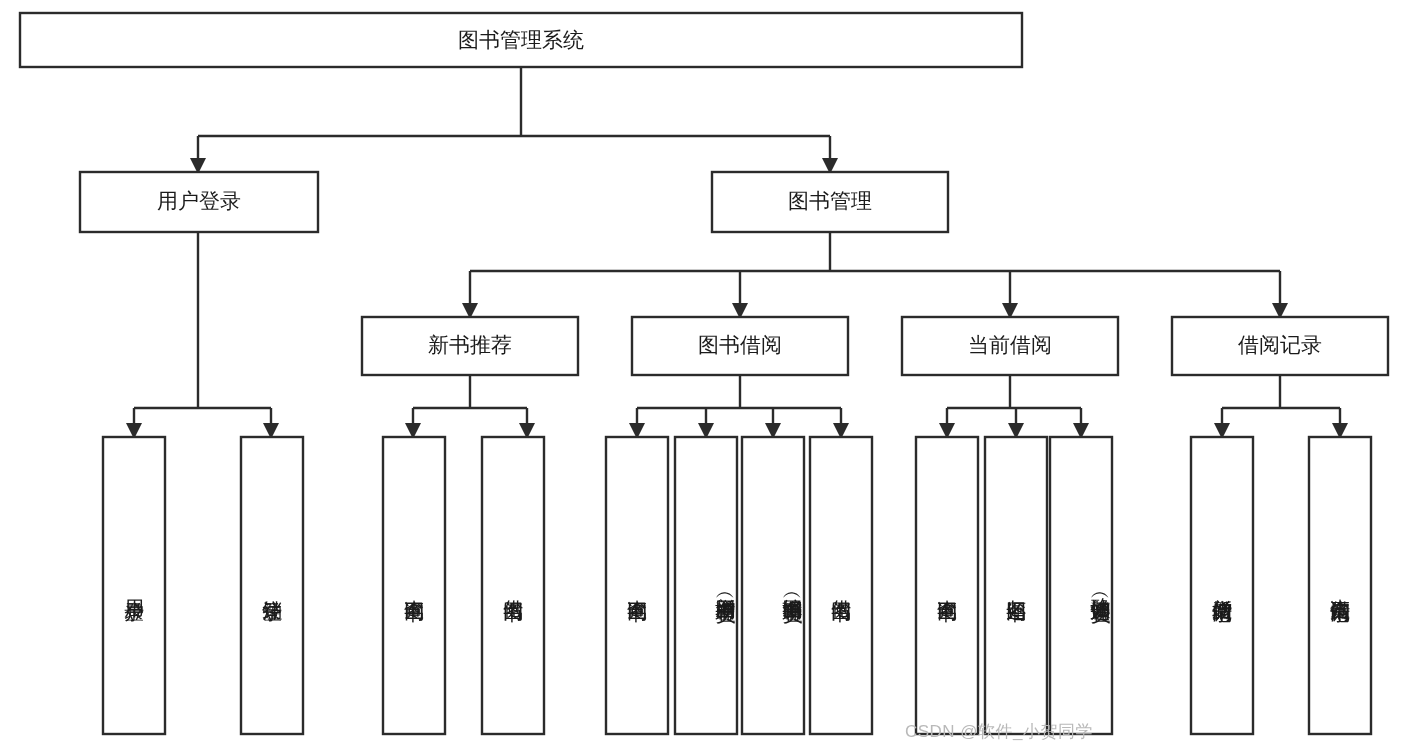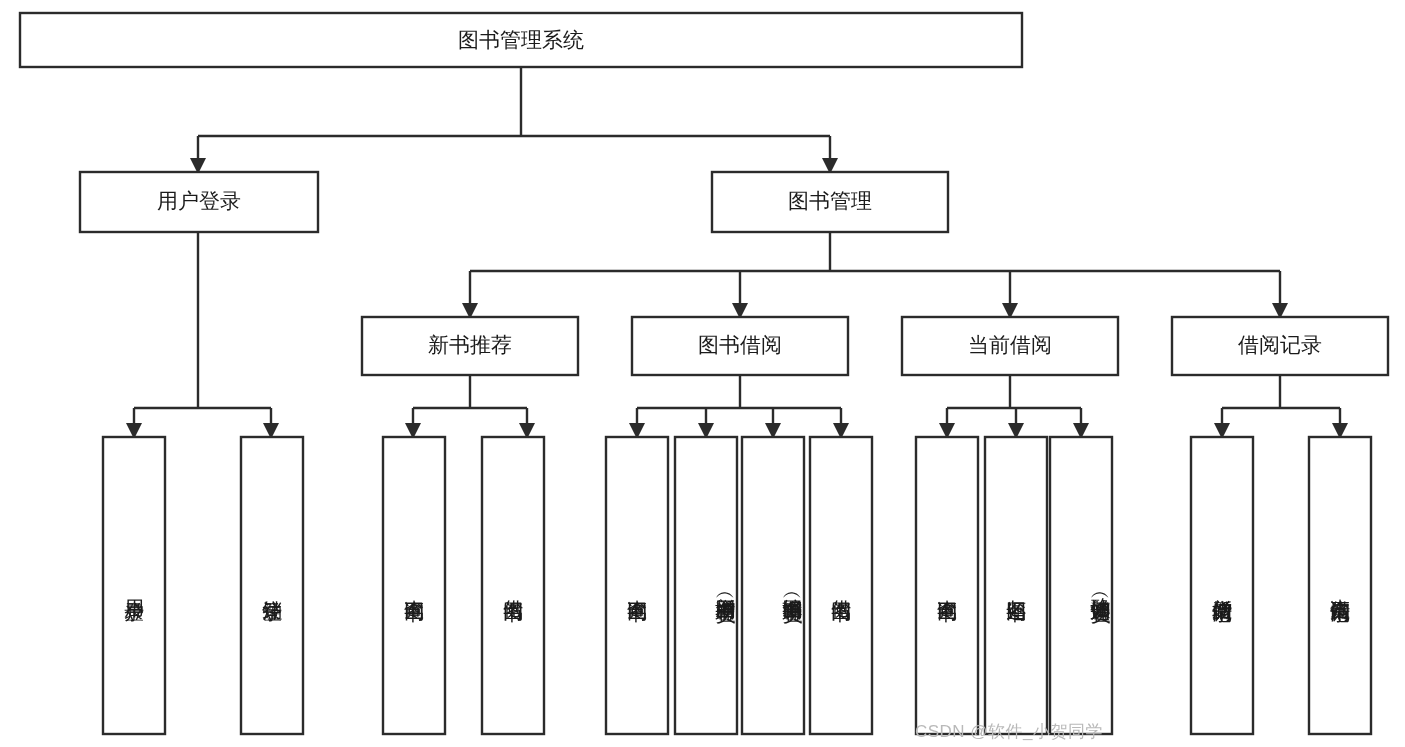--- a/index.html
+++ b/index.html
@@ -58,21 +58,21 @@
     line-height: 1.18;
     color: #1b1b1b;
     writing-mode: vertical-rl;
     text-orientation: upright;
     white-space: nowrap;
     letter-spacing: 1px;
     pointer-events: none;
   }
   .watermark {
     position: absolute;
-    right: 10px;
+    right: 20px;
     bottom: 4px;
     font-family: "Liberation Sans", "DejaVu Sans", sans-serif;
     font-size: 17px;
     color: #b9b9b9;
     white-space: nowrap;
     letter-spacing: 0.5px;
   }
 </style>
 </head>
 <body>

